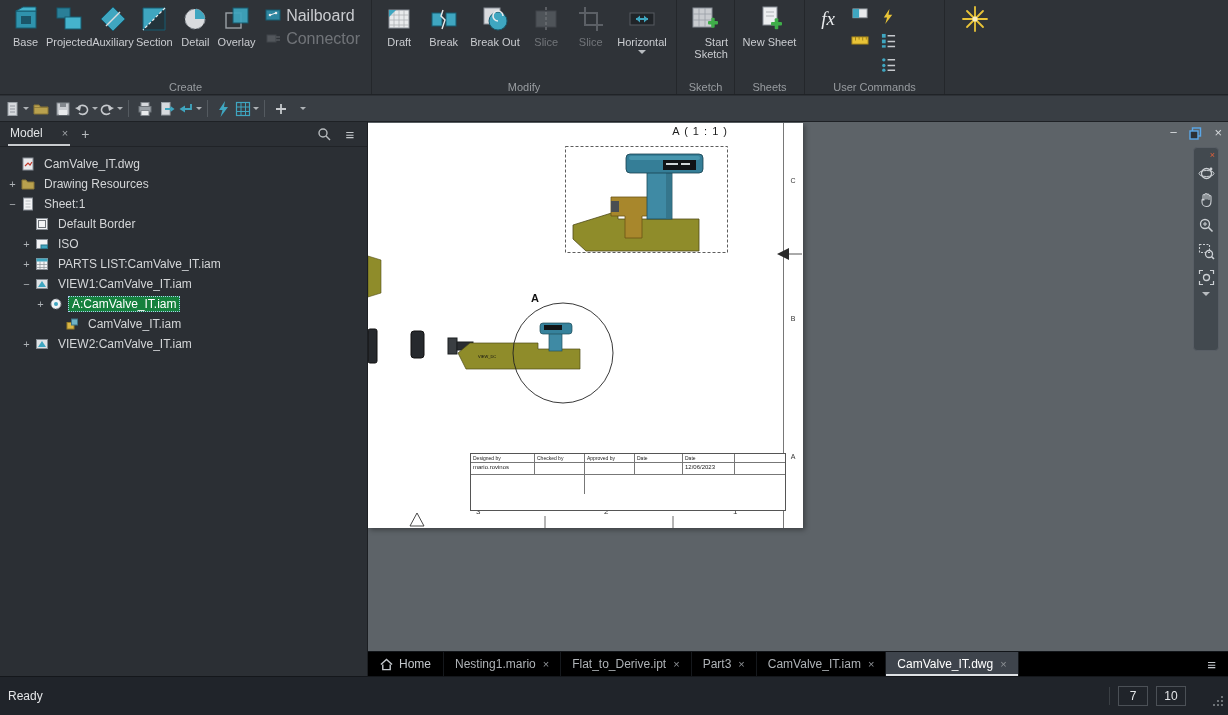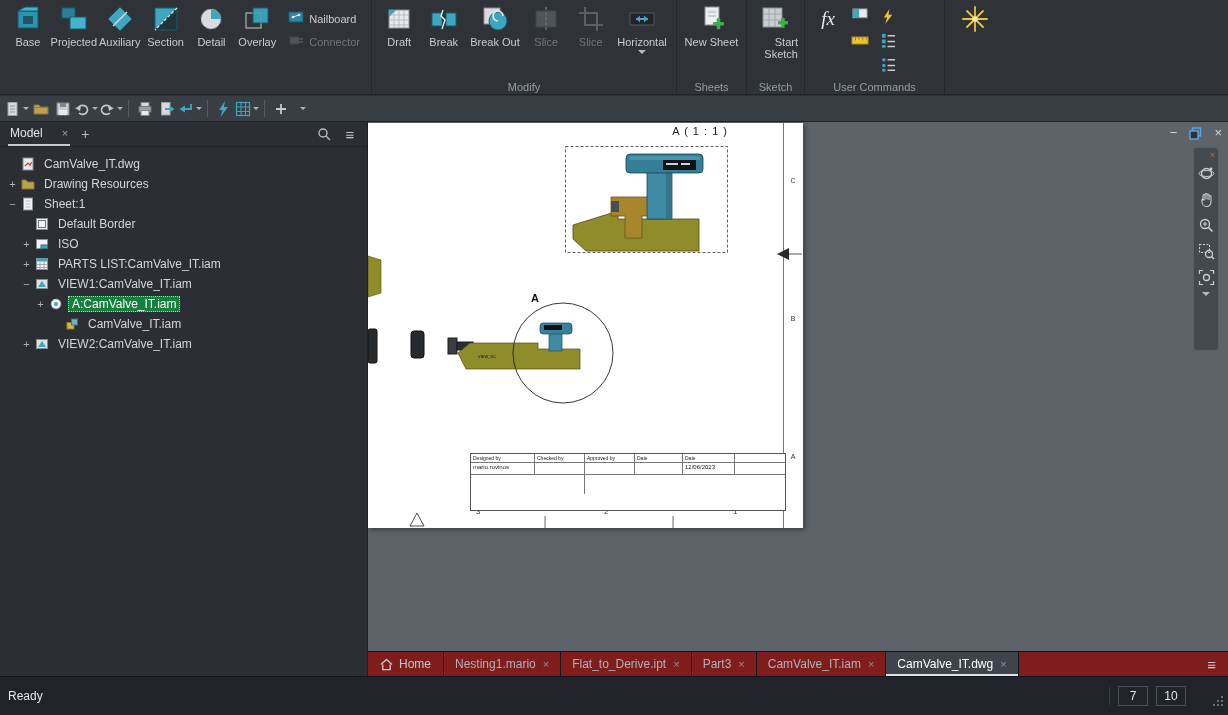--- a/index.html
+++ b/index.html
@@ -11,21 +11,21 @@
   .rgroup{position:relative;border-right:1px solid #24272b;padding:2px 5px 14px 5px;height:100%}
   .rgroup-label{position:absolute;bottom:1px;left:0;right:0;text-align:center;font-size:11px;color:#989ca0;white-space:nowrap}
   .rrow{display:flex;height:78px;align-items:flex-start}
   .rbtn{width:46px;padding-top:2px;display:flex;flex-direction:column;align-items:center;gap:2px;border-radius:2px;cursor:pointer}
   .rbtn.wide{width:60px}
   .rbtn.disabled{opacity:.42;cursor:default}
   .ricon{width:30px;height:30px;flex:none}
   .ricon svg{width:30px;height:30px;display:block}
   .rlabel{font-size:11px;line-height:12px;color:#caccd0;text-align:right}
   .rsmallcol{display:flex;flex-direction:column;gap:5px;padding:5px 2px 0 4px}
-  .rsmall{display:flex;align-items:flex-end;gap:5px;height:18px;padding:0 4px;border-radius:2px;font-size:11px;color:#caccd0;cursor:pointer}
+  .rsmall{display:flex;align-items:flex-start;gap:5px;height:18px;padding:0 4px;border-radius:2px;font-size:16px;color:#caccd0;cursor:pointer}
   .rsmall.disabled{opacity:.42;cursor:default}
   .sicon{width:16px;height:16px;flex:none}
   .sicon svg{width:16px;height:16px;display:block}
   .caret{width:0;height:0;border-left:4px solid transparent;border-right:4px solid transparent;border-top:4px solid #b8bcc0;display:inline-block}
   .ucol{display:flex;flex-direction:column;gap:4px;padding:4px 3px 0 3px}
   .ubtn{width:22px;height:20px;display:flex;align-items:center;justify-content:center;border-radius:2px;cursor:pointer}
   .fxbtn{width:36px;height:34px;display:flex;align-items:center;justify-content:center;font-family:"Liberation Serif",serif;font-style:italic;font-size:19px;color:#e8eaec;cursor:pointer;border-radius:2px}
 
   
   .quickbar{position:absolute;left:0;top:96px;width:100%;height:26px;background:#393e44;border-bottom:1px solid #1e2125;display:flex;align-items:center;padding-left:5px;gap:1px}
@@ -78,21 +78,21 @@
   .winctl{position:absolute;right:6px;top:4px;display:flex;gap:12px;align-items:center}
   .winbtn{color:#d6d9dc;font-size:13px;cursor:pointer;line-height:14px}
   .winbtn svg{display:block}
   .navbar{position:absolute;left:825px;top:25px;width:26px;height:204px;background:rgba(66,72,78,.96);border:1px solid #585e65;border-radius:4px;display:flex;flex-direction:column;align-items:center;padding-top:2px}
   .nav-close{align-self:flex-end;color:#e0603a;font-size:9px;line-height:9px;padding:1px 3px 0 0;cursor:pointer}
   .nav-btn{width:20px;height:26px;display:flex;align-items:center;justify-content:center;cursor:pointer;border-radius:2px}
   .nav-btn svg{width:17px;height:17px;display:block}
   .nav-caret{margin-top:2px;cursor:pointer}
 
   
-  .tabbar{position:absolute;left:368px;right:0;bottom:39px;height:25px;background:#7f1d1d;border-top:1px solid #121519;display:flex;align-items:stretch}
+  .tabbar{position:absolute;left:368px;right:0;bottom:39px;height:25px;background:#000000;border-top:1px solid #121519;display:flex;align-items:stretch}
   .home-tab{display:flex;align-items:center;gap:6px;padding:0 12px;color:#c3c7cb;font-size:12px;cursor:pointer;border-right:1px solid #15181c}
   .home-tab svg{width:13px;height:13px}
   .dtab{display:flex;align-items:center;gap:7px;padding:0 11px;font-size:12px;color:#aeb2b6;cursor:pointer;border-right:1px solid #15181c}
   .dtab .tclose{font-size:11px;color:#8f9397}
   .dtab.active{background:#3e444c;color:#fff;box-shadow:inset 0 -2px 0 #dfe2e5}
   .tb-spacer{flex:1}
   .tabbar-menu{display:flex;align-items:center;padding:0 12px;color:#c3c7cb;font-size:15px;cursor:pointer}
 
   
   .statusbar{position:absolute;left:0;bottom:0;width:100%;height:39px;background:#20242a;border-top:1px solid #14171b;display:flex;align-items:center;padding:0 8px;font-size:12px;color:#e4e6e8}
@@ -181,20 +181,21 @@
             <svg viewBox="0 0 16 16">
                 <rect x="2" y="5" width="9" height="7" fill="#82878d" stroke="#5a5f65"></rect>
                 <line x1="11" y1="7" x2="15" y2="7" stroke="#82878d" stroke-width="1.5"></line>
                 <line x1="11" y1="10" x2="15" y2="10" stroke="#82878d" stroke-width="1.5"></line>
               </svg>
           </span>
           <span>Connector</span>
         </div>
       </div>
     </div>
+    <div class="rgroup-label">Create</div>
   </div>
 
   <div class="rgroup" style="width:305px">
     <div class="rrow">
       <div class="rbtn">
         <span class="ricon">
           <svg viewBox="0 0 30 30">
               <rect x="5" y="6" width="20" height="18" fill="#e8eaec" stroke="#8a9097"></rect>
               <path d="M10 6v18M15 6v18M20 6v18M5 11h20M5 16h20M5 21h20" stroke="#aeb2b6" stroke-width=".8"></path>
               <polygon points="5,6 12,6 5,13" fill="#3fa6c0"></polygon>
@@ -247,59 +248,59 @@
               <line x1="9" y1="15" x2="21" y2="15" stroke="#3fa6c0" stroke-width="2"></line>
               <polygon points="9,15 13,11.5 13,18.5" fill="#3fa6c0"></polygon>
               <polygon points="21,15 17,11.5 17,18.5" fill="#3fa6c0"></polygon>
             </svg>
         </span>
         <span class="rlabel">Horizontal</span>
         <span class="caret"></span>
       </div>
     </div>
     <div class="rgroup-label">Modify</div>
+  </div>
+
+  <div class="rgroup" style="width:58px">
+    <div class="rrow">
+      <div class="rbtn">
+        <span class="ricon">
+          <svg viewBox="0 0 30 30">
+              <rect x="3" y="4" width="19" height="19" fill="#c9ccd0" stroke="#8a9097"></rect>
+              <path d="M3 10h19M3 16h19M9 4v19M15 4v19" stroke="#9aa0a6" stroke-width=".8"></path>
+              <g fill="#3fae49">
+                <rect x="18" y="17" width="10" height="3.4" rx="1"></rect>
+                <rect x="21.3" y="13.7" width="3.4" height="10" rx="1"></rect>
+              </g>
+            </svg>
+        </span>
+        <span class="rlabel">Start Sketch</span>
+      </div>
+    </div>
+    <div class="rgroup-label">Sketch</div>
   </div>
 
   <div class="rgroup" style="width:70px">
     <div class="rrow" style="justify-content:center">
       <div class="rbtn wide">
         <span class="ricon">
           <svg viewBox="0 0 30 30">
               <rect x="8" y="3" width="14" height="18" fill="#eceef0" stroke="#8a9097"></rect>
               <line x1="11" y1="8" x2="19" y2="8" stroke="#aeb2b6"></line>
               <line x1="11" y1="12" x2="19" y2="12" stroke="#aeb2b6"></line>
               <g fill="#3fae49">
                 <rect x="16" y="18" width="11" height="3.6" rx="1"></rect>
                 <rect x="19.7" y="14.3" width="3.6" height="11" rx="1"></rect>
               </g>
             </svg>
         </span>
         <span class="rlabel">New Sheet</span>
       </div>
     </div>
     <div class="rgroup-label">Sheets</div>
-  </div>
-
-  <div class="rgroup" style="width:58px">
-    <div class="rrow">
-      <div class="rbtn">
-        <span class="ricon">
-          <svg viewBox="0 0 30 30">
-              <rect x="3" y="4" width="19" height="19" fill="#c9ccd0" stroke="#8a9097"></rect>
-              <path d="M3 10h19M3 16h19M9 4v19M15 4v19" stroke="#9aa0a6" stroke-width=".8"></path>
-              <g fill="#3fae49">
-                <rect x="18" y="17" width="10" height="3.4" rx="1"></rect>
-                <rect x="21.3" y="13.7" width="3.4" height="10" rx="1"></rect>
-              </g>
-            </svg>
-        </span>
-        <span class="rlabel">Start Sketch</span>
-      </div>
-    </div>
-    <div class="rgroup-label">Sketch</div>
   </div>
 
   <div class="rgroup" style="width:140px">
     <div class="rrow">
       <div class="fxbtn">
           <span>fx</span>
         </div>
       <div class="ucol">
         <div class="ubtn">
           <svg viewBox="0 0 20 18" width="18" height="16">

